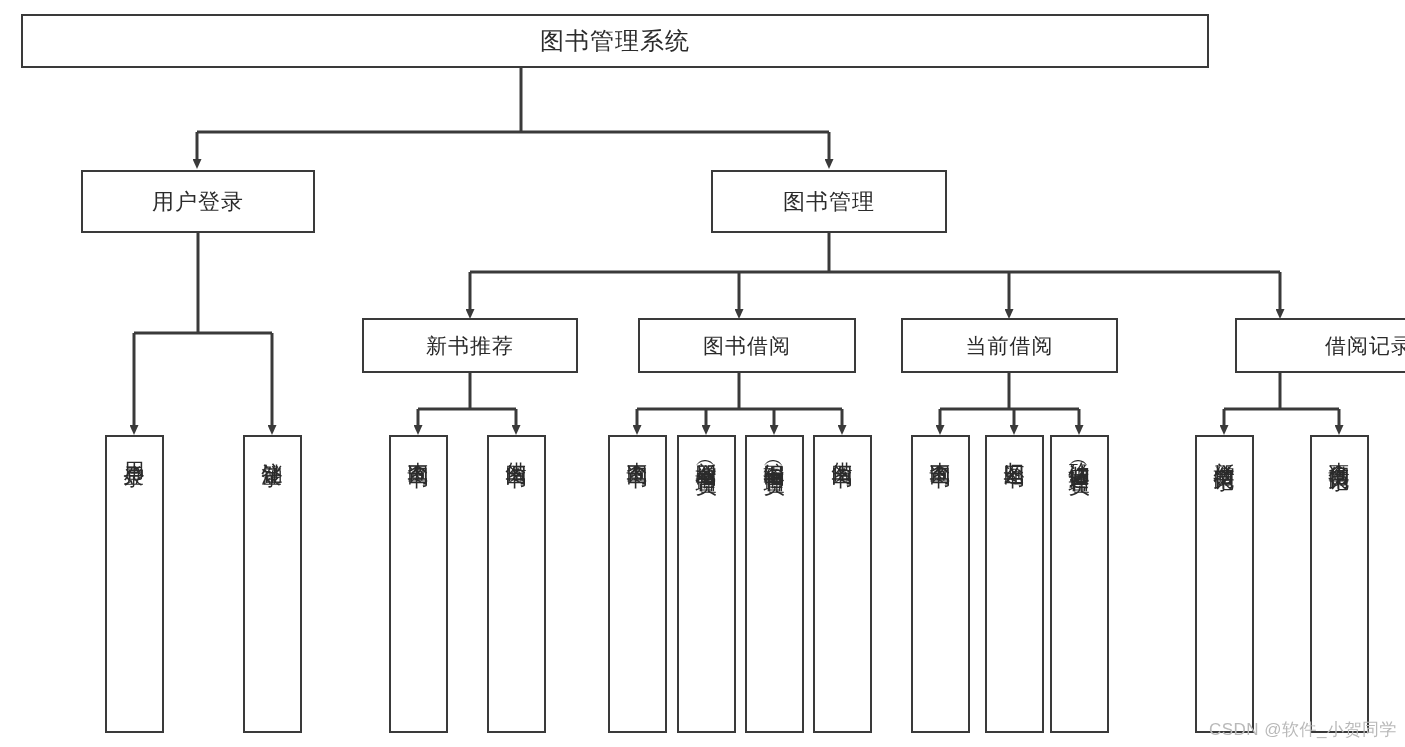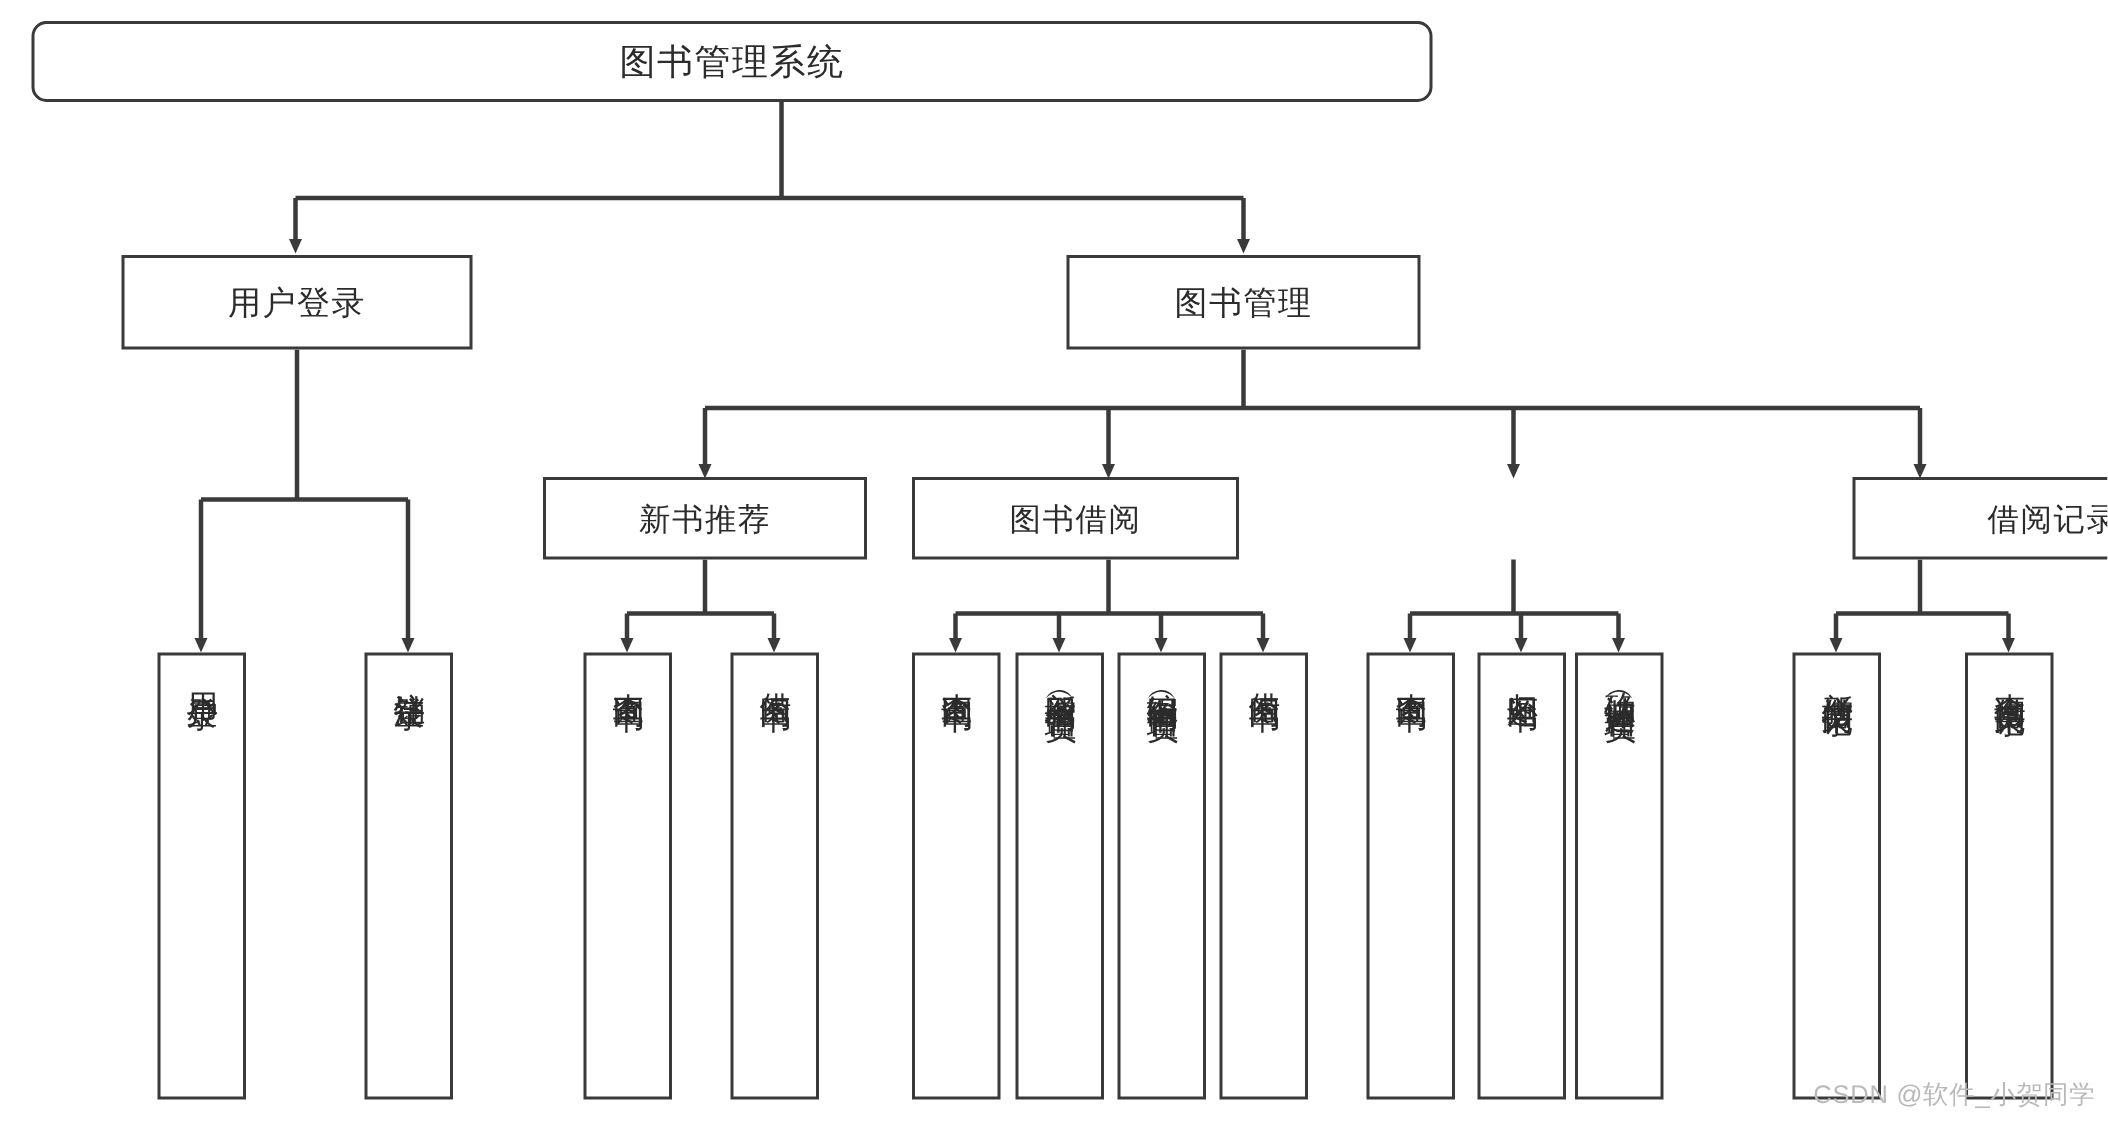--- a/index.html
+++ b/index.html
@@ -122,36 +122,39 @@
       <path d="M 1014 409 L 1014 426" marker-end="url(#arrowhead)"></path>
       <path d="M 1079 409 L 1079 426" marker-end="url(#arrowhead)"></path>
 
       <path d="M 1280 373 L 1280 409"></path>
       <path d="M 1224 409 L 1339 409"></path>
       <path d="M 1224 409 L 1224 426" marker-end="url(#arrowhead)"></path>
       <path d="M 1339 409 L 1339 426" marker-end="url(#arrowhead)"></path>
     </g>
   </svg>
 
-  <div class="node node-root" style="left:21px; top:14px; width:934px; height:54px;border-radius:10px;">
+  <div class="node node-root" style="left:21px; top:14px; width:1188px; height:54px;">
     <span class="htext">图书管理系统</span>
   </div>
 
   <div class="node node-l1" style="left:81px; top:170px; width:234px; height:63px;">
     <span class="htext">用户登录</span>
   </div>
   <div class="node node-l2" style="left:362px; top:318px; width:216px; height:55px;">
     <span class="htext">新书推荐</span>
   </div>
 
   <div class="node node-l1" style="left:711px; top:170px; width:236px; height:63px;">
     <span class="htext">图书管理</span>
   </div>
-  <div class="node node-l2" style="left:608px; top:318px; width:218px; height:55px;">
+  <div class="node node-l2" style="left:638px; top:318px; width:218px; height:55px;">
     <span class="htext">图书借阅</span>
+  </div>
+  <div class="node node-l2" style="left:901px; top:318px; width:217px; height:55px;">
+    <span class="htext">当前借阅</span>
   </div>
   <div class="node node-l2" style="left:1235px; top:318px; width:180px; height:55px;justify-content:flex-end;">
     <span class="htext">借阅记录</span>
   </div>
 
   <div class="node node-leaf" style="left:105px; top:435px; width:59px; height:298px;">
     <span class="vtext">用户登录</span>
   </div>
   <div class="node node-leaf" style="left:243px; top:435px; width:59px; height:298px;">
     <span class="vtext">注销登录</span>

